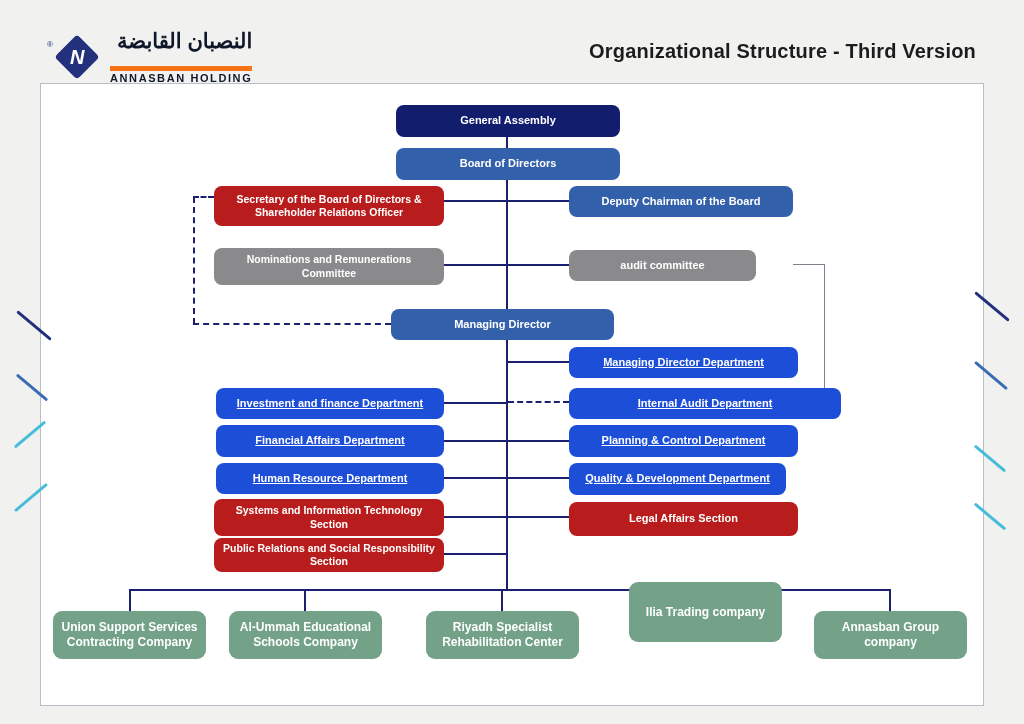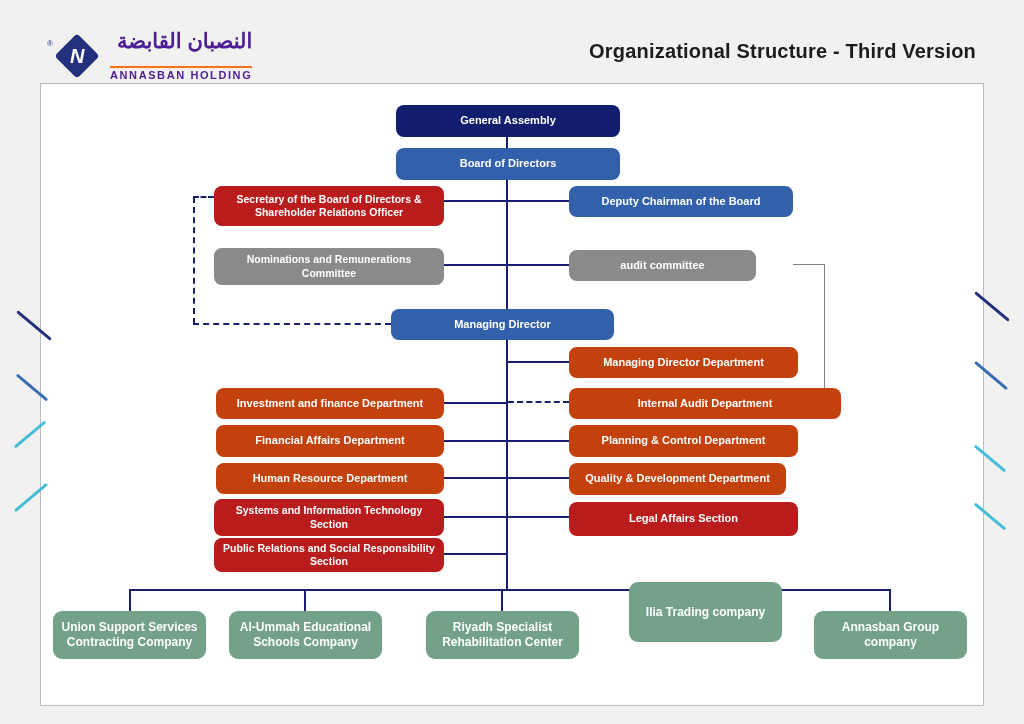--- a/index.html
+++ b/index.html
@@ -18,23 +18,23 @@
   .logo-reg { position: absolute; left: -5px; top: 8px; font-size: 8px; color: #23307c; }
   .logo-diamond {
     position: absolute; left: 9px; top: 9px; width: 32px; height: 32px;
     background: #23307c; border-radius: 4px; transform: rotate(45deg);
     display: flex; align-items: center; justify-content: center;
   }
   .logo-diamond span {
     transform: rotate(-45deg); color: #ffffff; font-weight: bold; font-size: 20px;
     font-style: italic; line-height: 1;
   }
-  .logo-text { margin-left: 8px; color: #4c1d95; }
+  .logo-text { margin-left: 8px; color: #0f172a; }
   .logo-arabic { font-size: 21px; font-weight: bold; line-height: 1.05; direction: rtl; }
-  .logo-english { font-size: 11px; font-weight: bold; letter-spacing: 1.6px; border-top: 2px solid #f97316; padding-top: 1px; margin-top: 14px; }
+  .logo-english { font-size: 11px; font-weight: bold; letter-spacing: 1.6px; border-top: 5px solid #f97316; padding-top: 1px; margin-top: 14px; }
   .page-title {
     position: absolute; right: 48px; top: 40px; width: 500px;
     text-align: right; font-size: 20px; font-weight: bold; color: #1c1c1c;
     letter-spacing: 0.2px;
   }
 
   
   .canvas {
     position: absolute; left: 40px; top: 83px; width: 944px; height: 623px;
     background: #ffffff; border: 1px solid #b9bdc4;
@@ -50,21 +50,21 @@
   .node {
     position: absolute; z-index: 2;
     display: flex; align-items: center; justify-content: center;
     border-radius: 8px; color: #ffffff; text-align: center;
     font-weight: bold; font-size: 11px; line-height: 1.25; padding: 2px 6px;
   }
   .c-navy     { background: #121d6e; }
   .c-blue     { background: #3360aa; }
   .c-teal     { background: #b91c1c; }
   .c-gray     { background: #8a8a8c; }
-  .c-charcoal { background: #c2410c; }
+  .c-charcoal { background: #1d4ed8; text-decoration: underline; }
   .c-green    { background: #74a289; }
   .company { font-size: 12px; border-radius: 9px; padding: 4px 8px; }
 
   
   .deco { position: absolute; border-radius: 2px; z-index: 3; }
   .deco-navy { background: #23307c; height: 3px; }
   .deco-blue { background: #3a6cb4; height: 3px; }
   .deco-cyan { background: #45bcd9; height: 3px; }
   .rot-dn { transform: rotate(40deg); }
   .rot-up { transform: rotate(-40deg); }

